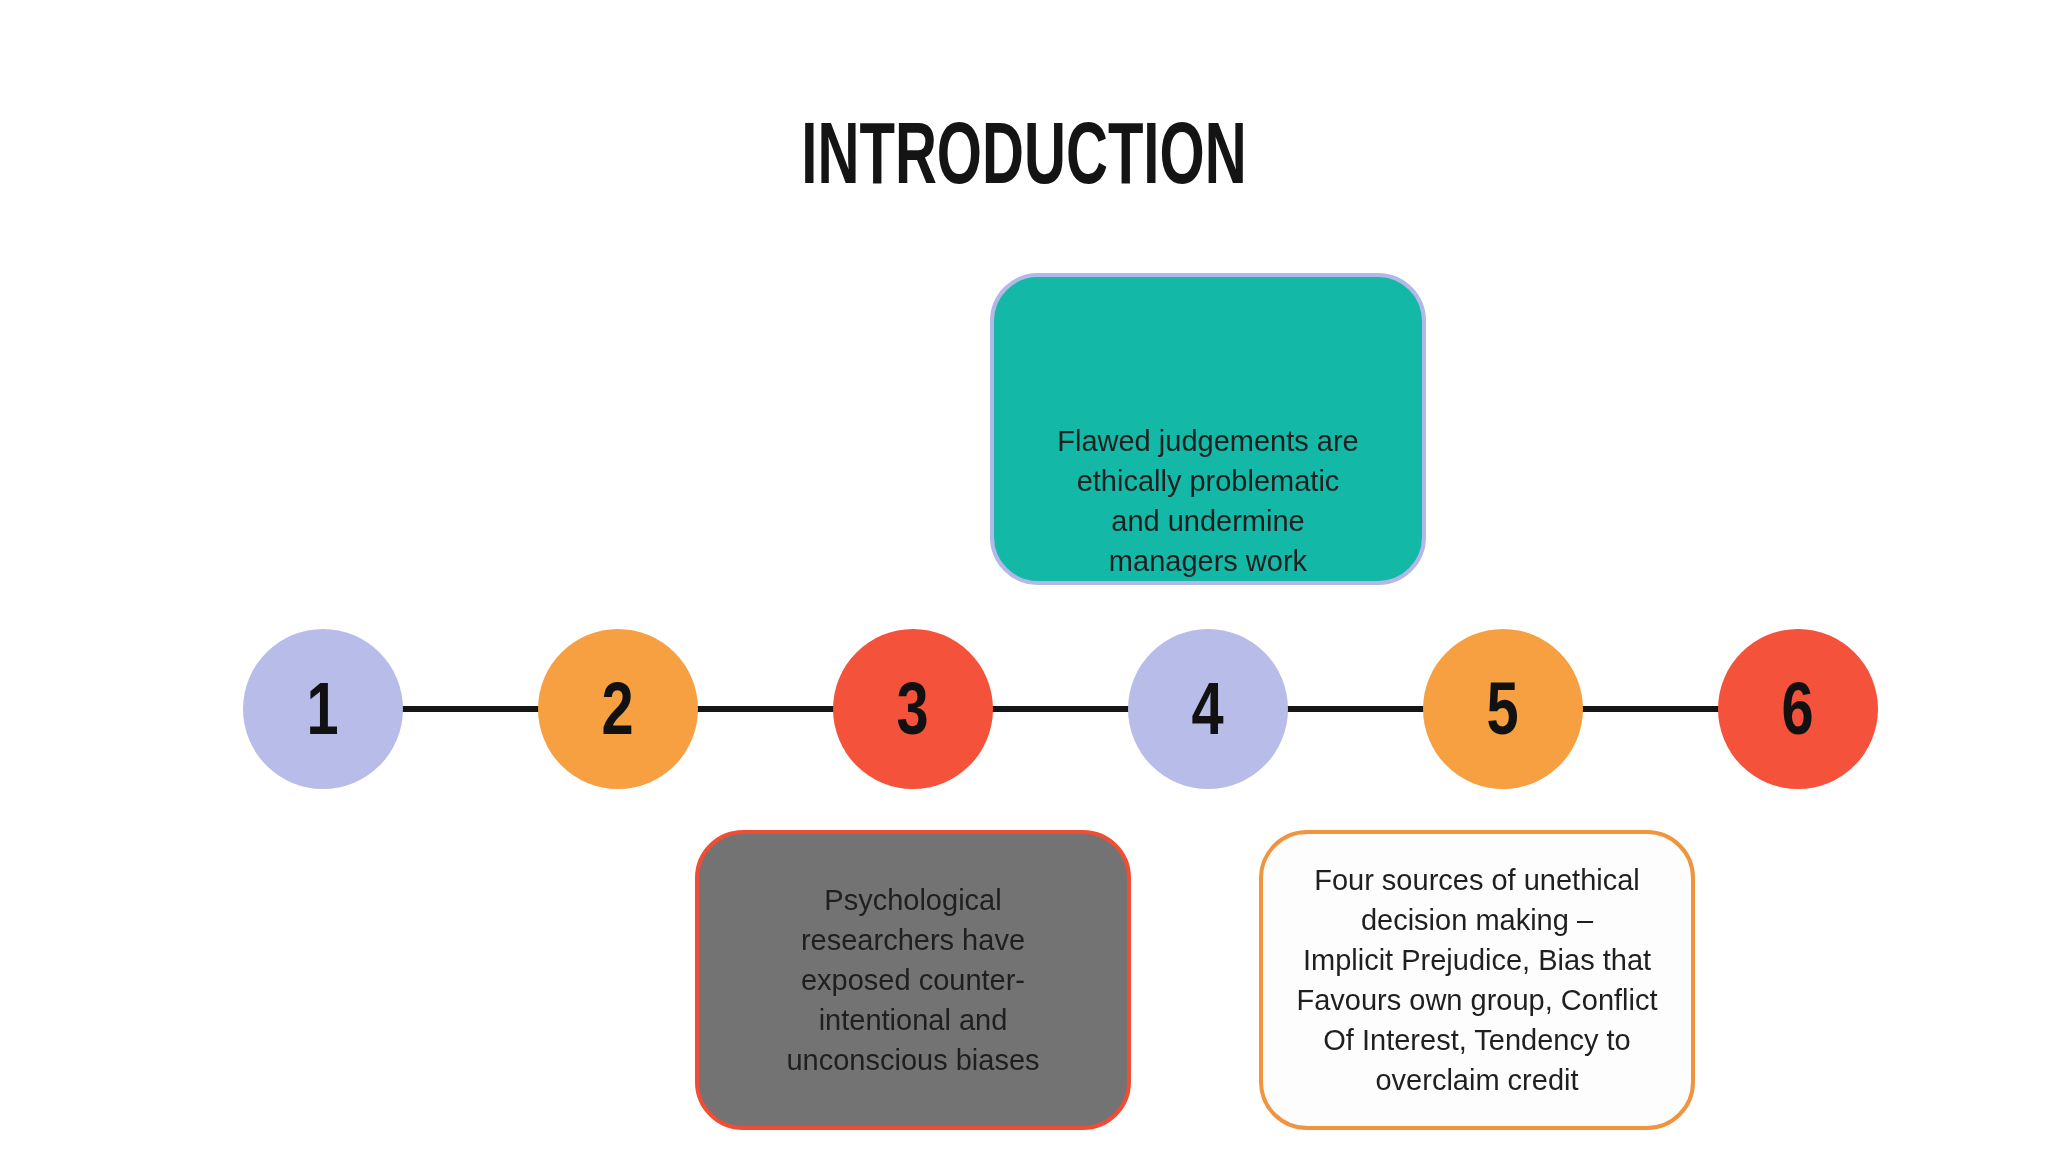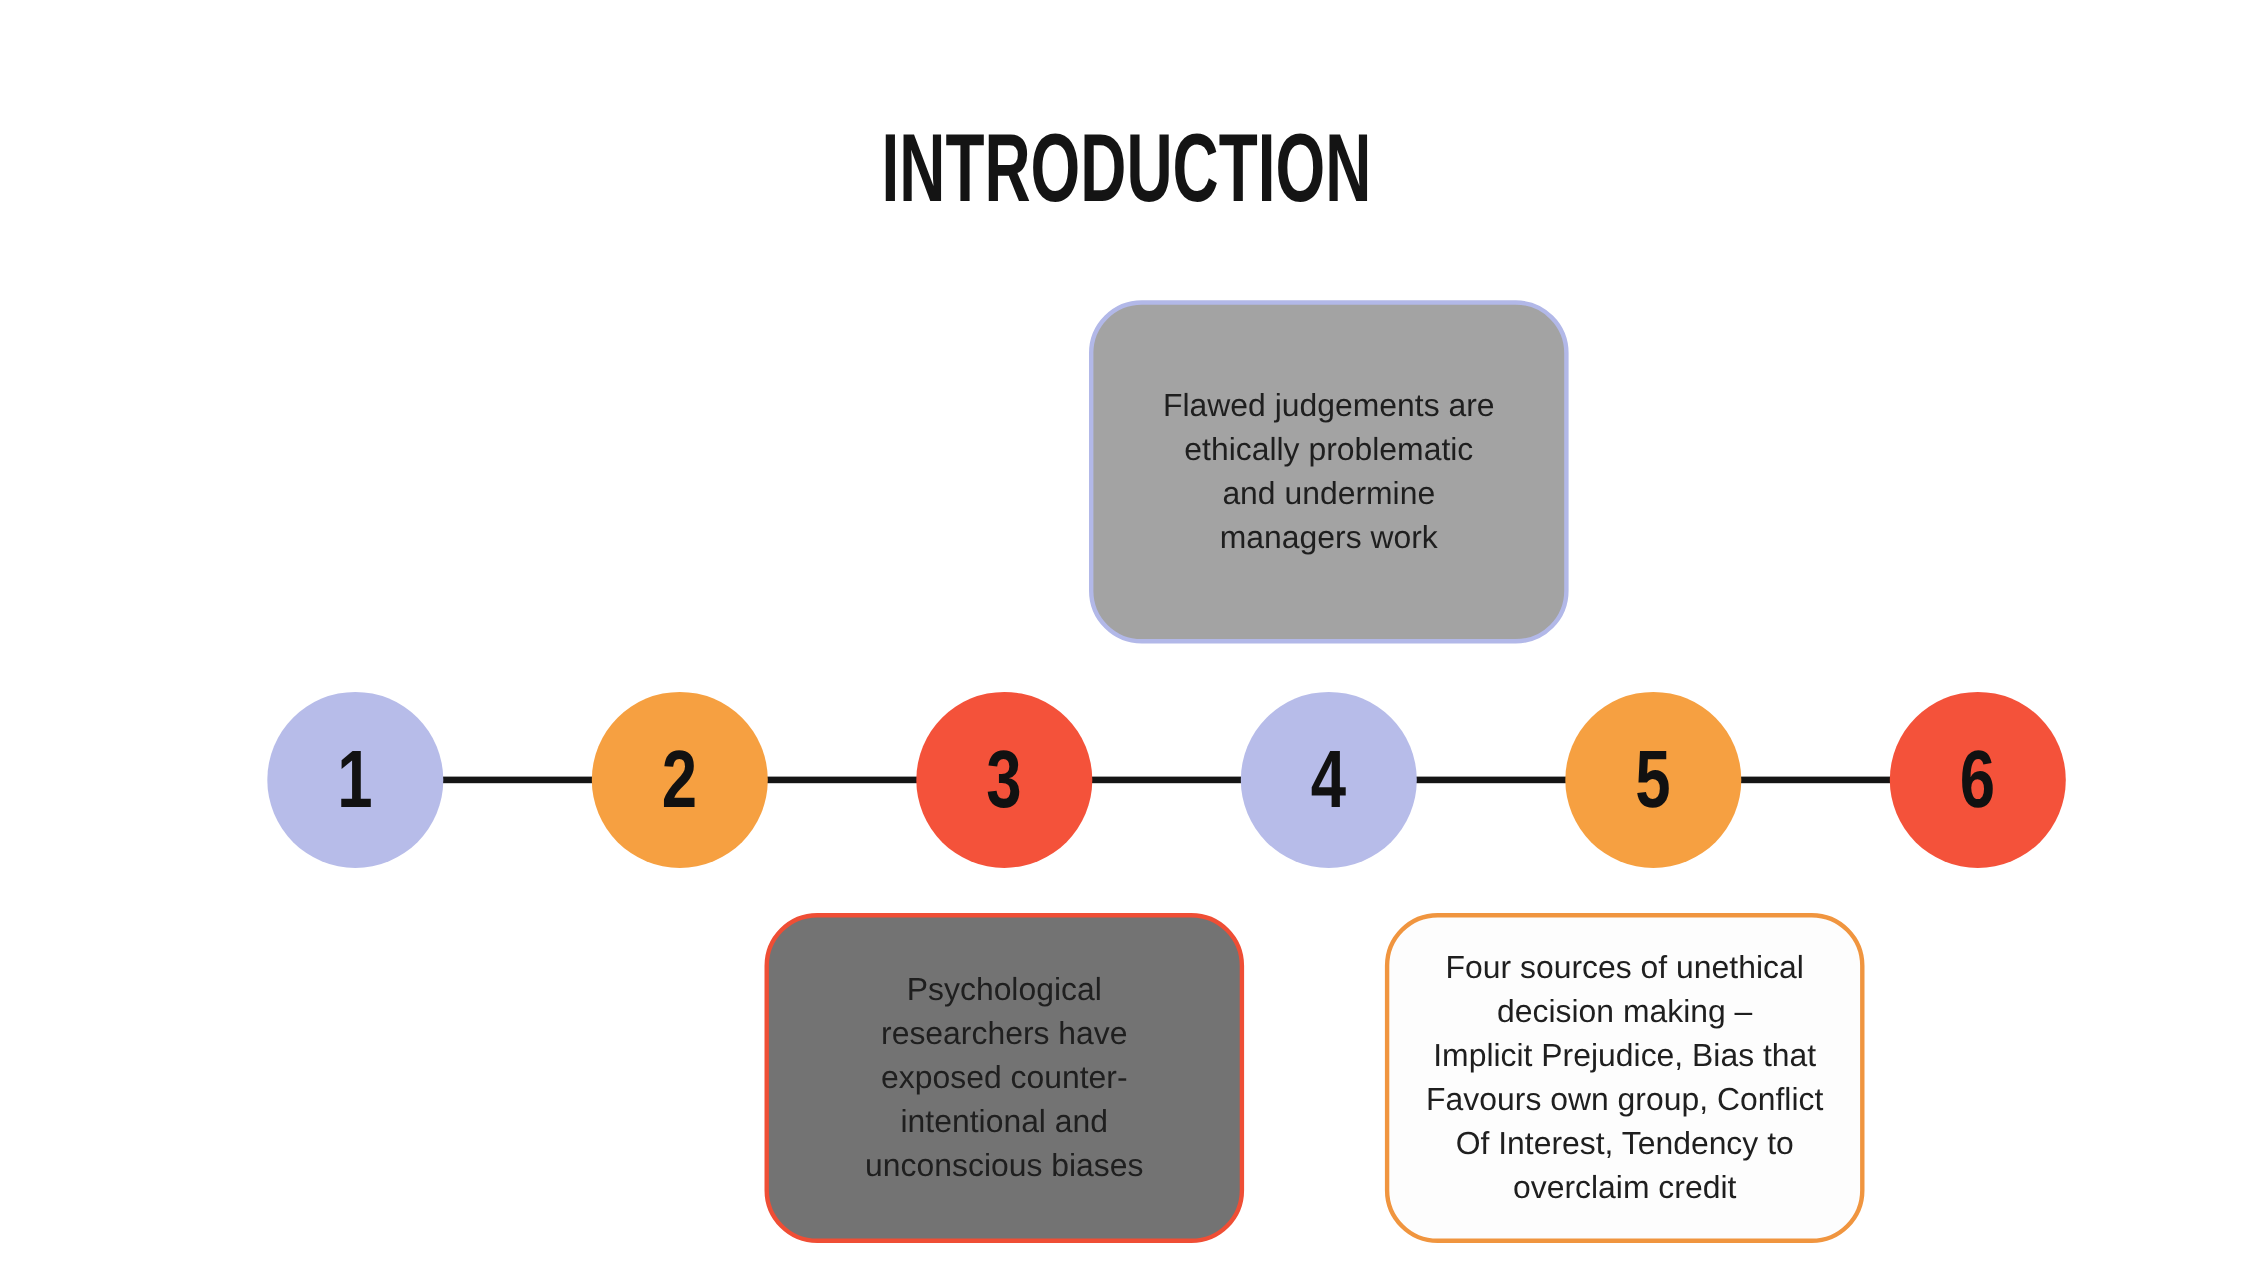--- a/index.html
+++ b/index.html
@@ -73,21 +73,21 @@
 </style>
 </head>
 <body>
 
 <div id="canvas">
 
   <div class="title">INTRODUCTION</div>
 
   <div class="timeline-line" style="background-color: rgb(21, 21, 21);"></div>
 
-  <div class="note-box note-top b4" style="border-color: rgb(178, 184, 232); background-color: #a3a3a3;">
+  <div class="note-box note-top b4" style="border-color: rgb(178, 184, 232); background-color: #14b8a6; align-items: flex-end;">
     <div class="note-text">Flawed judgements are
 ethically problematic
 and undermine
 managers work</div>
   </div>
 
   <div class="note-box note-bottom b3" style="border-color: rgb(239, 78, 53); background-color: #737373;">
     <div class="note-text">Psychological
 researchers have
 exposed counter-

